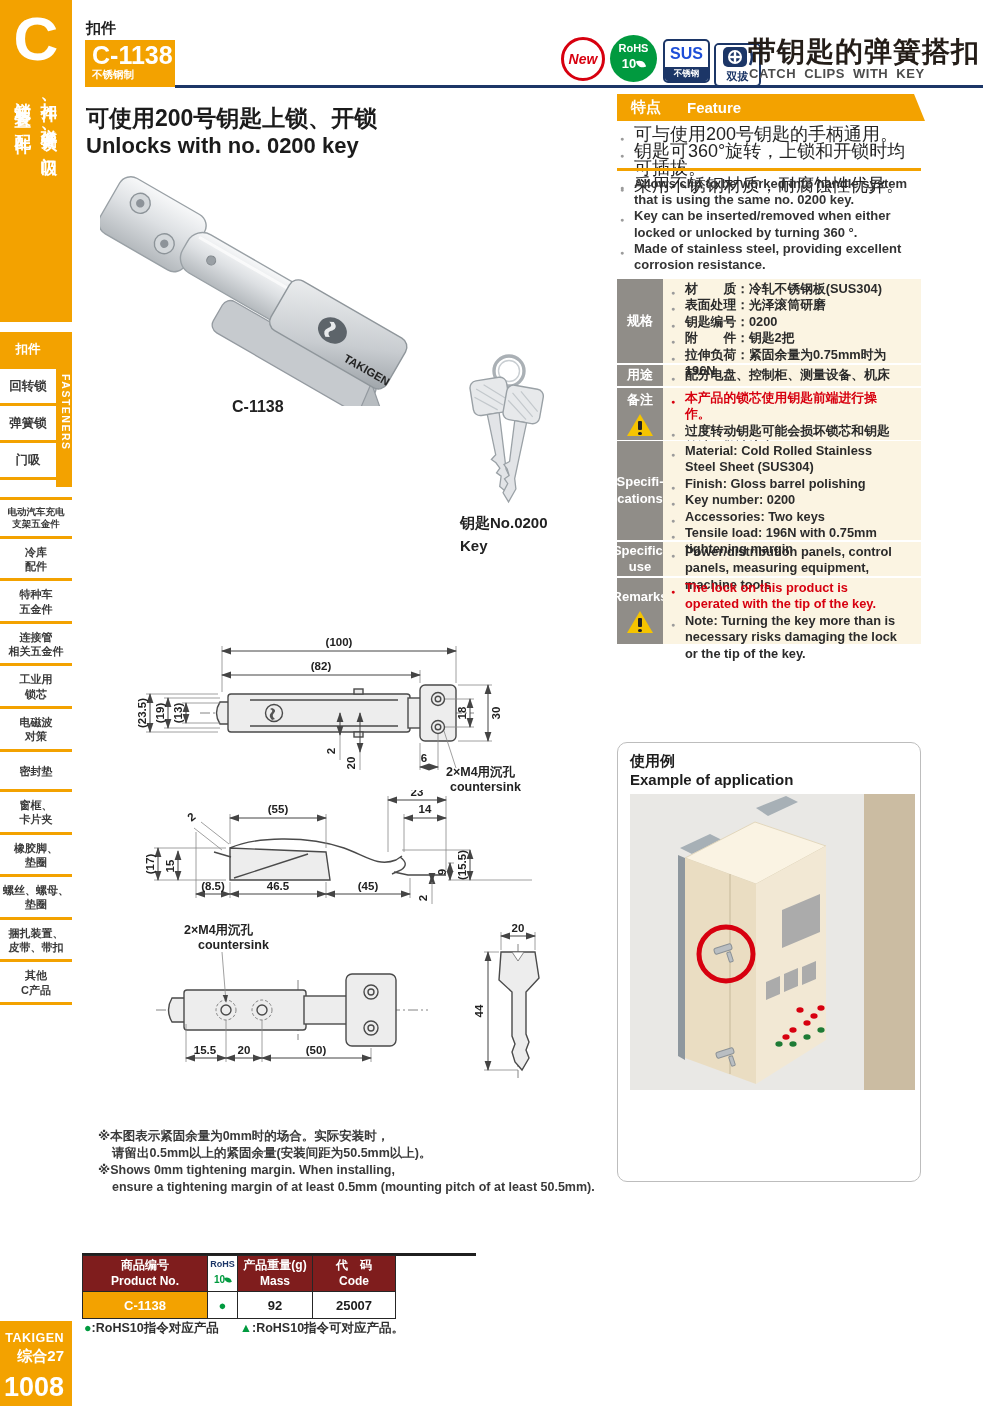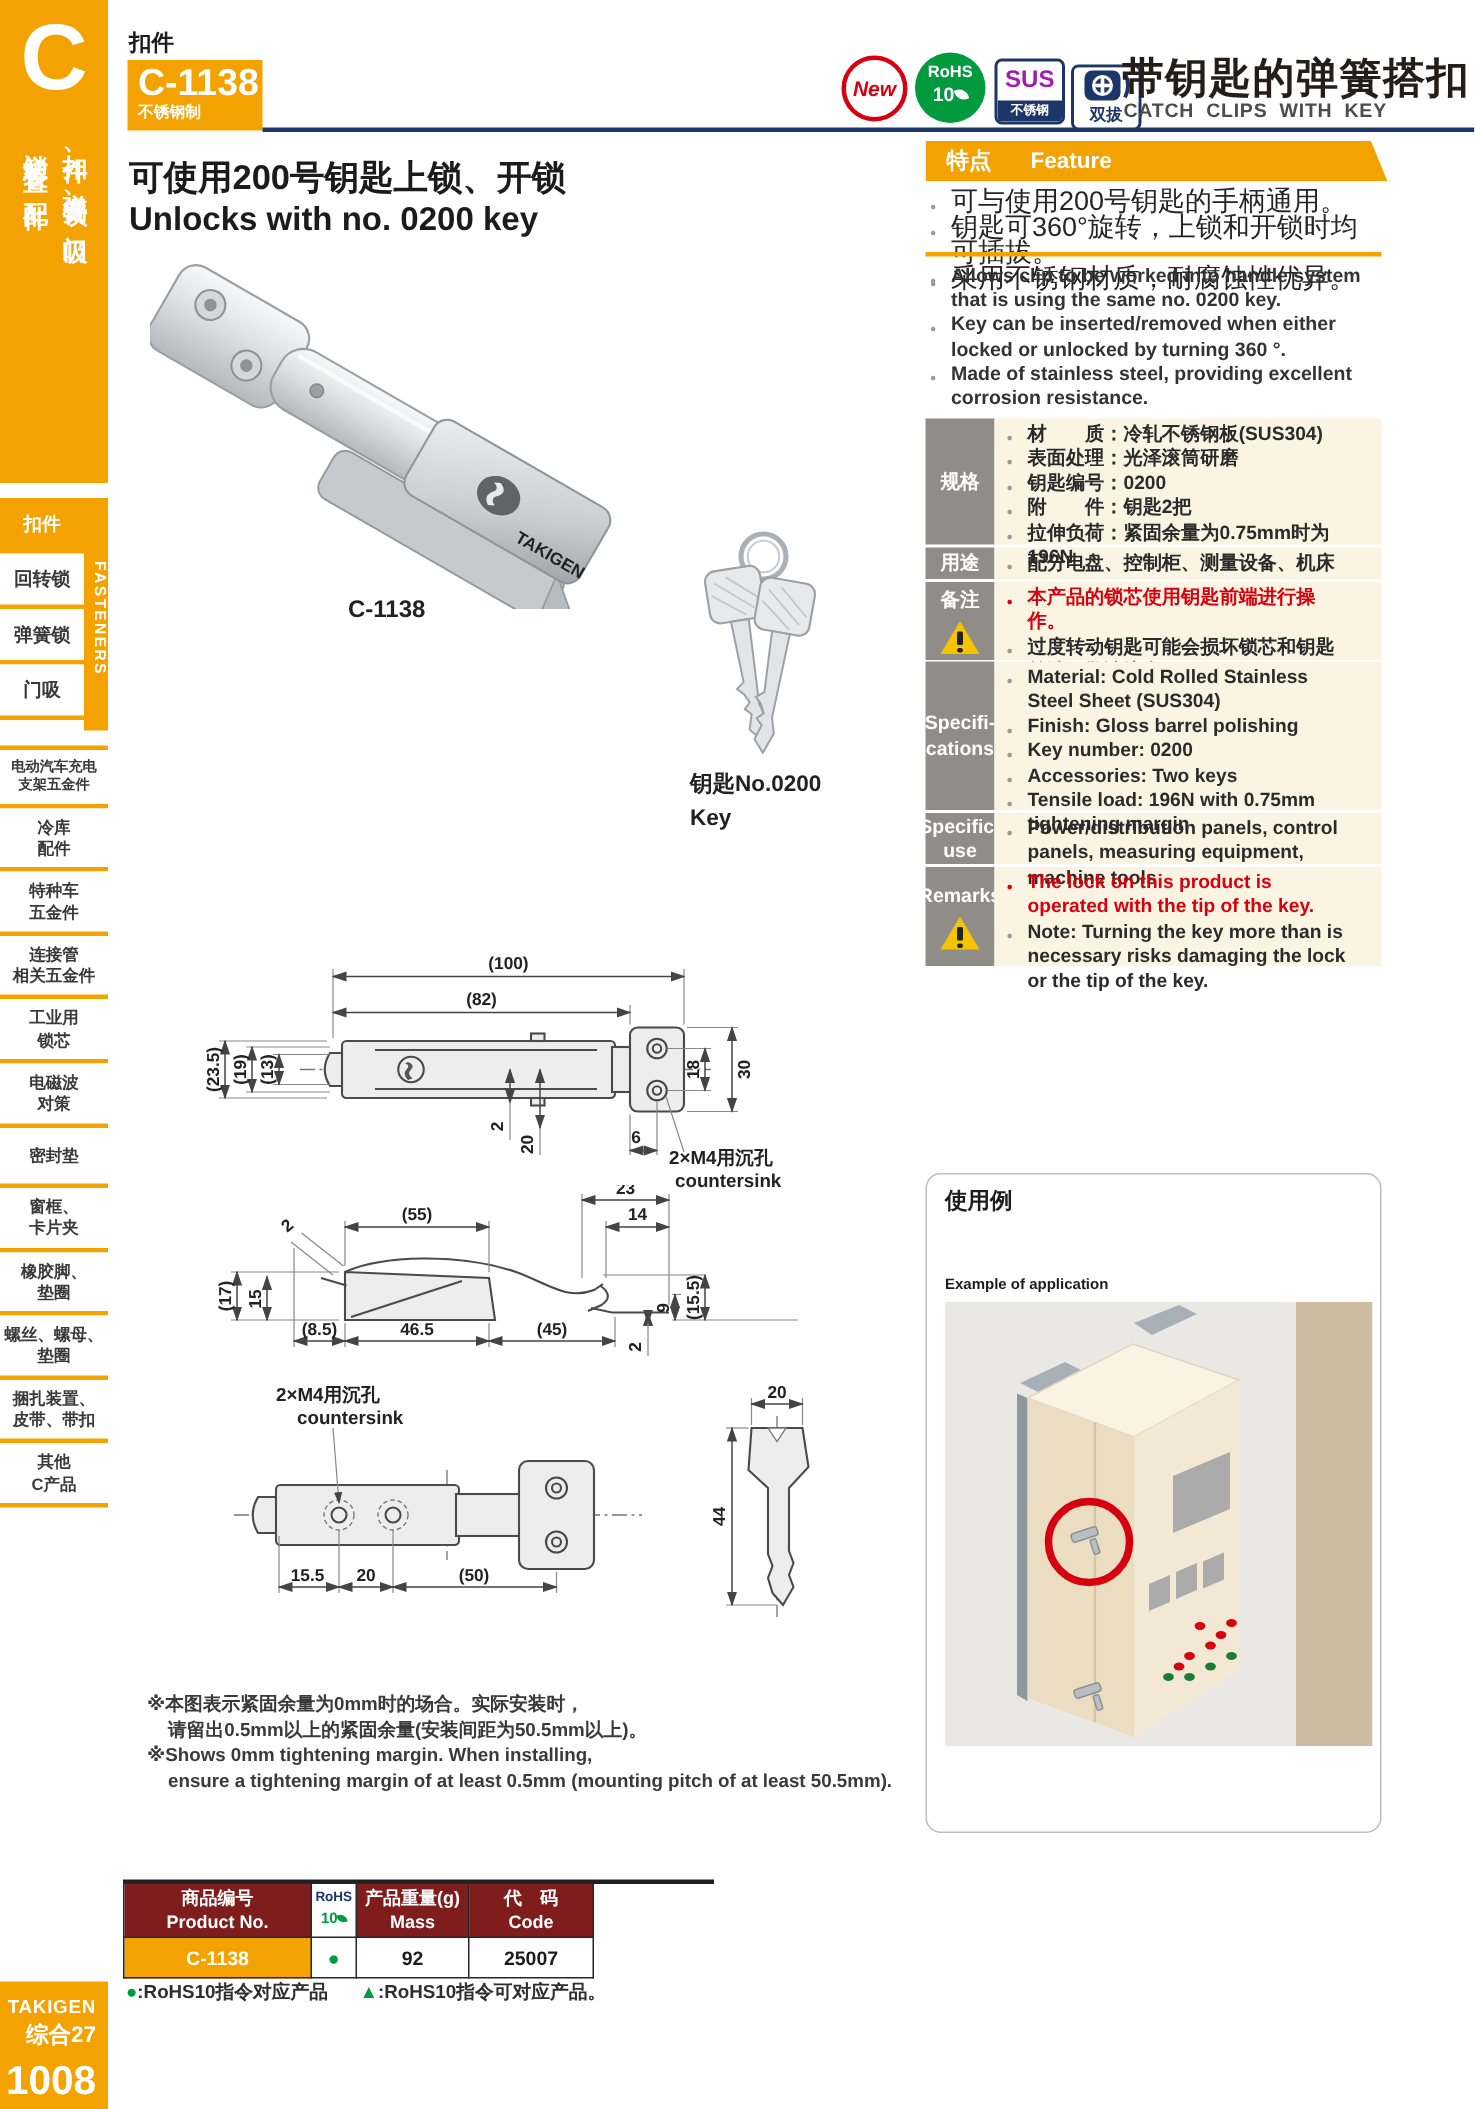--- a/index.html
+++ b/index.html
@@ -27,21 +27,21 @@
   .navyline{background:#1C3667;}
   .titlecn{font-size:28px;font-weight:700;color:#241d18;letter-spacing:1px;}
   .titleen{font-size:13px;font-weight:700;color:#4c4c4c;letter-spacing:0.5px;word-spacing:4px;}
   .badge-new{width:44px;height:44px;border:3px solid #D7000F;border-radius:50%;box-sizing:border-box;
              color:#D7000F;font-weight:800;font-style:italic;font-size:14px;display:flex;align-items:center;justify-content:center;background:#fff;}
   .badge-rohs{width:47px;height:47px;border-radius:50%;background:#019A3F;color:#fff;text-align:center;box-sizing:border-box;padding-top:8px;}
   .badge-rohs .r1{font-size:11px;font-weight:800;line-height:1;}
   .badge-rohs .r2{font-size:13px;font-weight:800;line-height:1.2;display:inline-block;}
   .leaf{display:inline-block;width:8px;height:8px;background:#fff;border-radius:0 80% 0 80%;transform:rotate(-20deg);margin-left:1px;}
   .badge-sq{width:47px;height:44px;border:2.5px solid #1C3667;border-radius:5px;background:#fff;box-sizing:border-box;overflow:hidden;display:flex;flex-direction:column;}
-  .badge-sq .top{flex:1;display:flex;align-items:center;justify-content:center;font-size:16px;font-weight:800;color:#a21caf;}
+  .badge-sq .top{flex:1;display:flex;align-items:center;justify-content:center;font-size:16px;font-weight:800;color:#1d4ed8;}
   .badge-sq .bot{background:#1C3667;color:#fff;font-size:8.5px;font-weight:700;text-align:center;padding:1px 0;}
   .badge-sq2 .bot2{color:#1C3667;font-size:11px;font-weight:800;text-align:center;padding:1px 0;}
   .badge-sq2 .top2{flex:1;display:flex;align-items:center;justify-content:center;background:#fff;}
   
   .h-cn{font-size:23px;font-weight:800;color:#1b1b1b;}
   .h-en{font-size:22px;font-weight:700;color:#1b1b1b;}
   .caption{font-size:16px;font-weight:800;color:#222;}
   .keycap{font-size:15px;font-weight:700;color:#222;line-height:1.5;}
   
   .banner{background:#F3A200;color:#fff;clip-path:polygon(0 0,calc(100% - 11px) 0,100% 100%,0 100%);
@@ -63,21 +63,21 @@
   ul.sp li{font-size:12.8px;font-weight:700;color:#2b2b2b;line-height:16.4px;}
   ul.sp li::before{top:4px;}
   ul.sp li.red{color:#D7000F;}
   ul.sp li.red::before{color:#D7000F;}
   .warn{width:0;height:0;border-left:13px solid transparent;border-right:13px solid transparent;border-bottom:22px solid #F5C400;position:relative;margin-top:6px;}
   .warn i{position:absolute;left:-2.2px;top:7px;width:4.4px;height:9px;background:#222;display:block;border-radius:1px;}
   .warn em{position:absolute;left:-1.6px;top:17.5px;width:3.4px;height:3.2px;background:#222;display:block;border-radius:50%;}
   
   .exbox{border:1.5px solid #BDBDBD;border-radius:10px;background:#fff;box-sizing:border-box;padding:8px 8px 8px 12px;}
   .ex1{font-size:15px;font-weight:800;color:#1d1d1d;line-height:1.3;}
-  .ex2{font-size:10px;font-weight:600;color:#1d1d1d;line-height:1.2;margin-top:40px;}
+  .ex2{font-size:15px;font-weight:600;color:#1d1d1d;line-height:1.2;}
   
   .note{font-size:12.5px;font-weight:700;color:#3a3a3a;line-height:17px;}
   .ptable{border-collapse:collapse;}
   .ptable td{border:1.2px solid #262626;text-align:center;vertical-align:middle;}
   .ptable .hd{background:#7f1d1d;color:#fff;font-size:12px;font-weight:700;line-height:1.3;height:33px;}
   .ptable .hrohs{background:#fff;line-height:1.05;}
   .rohsnavy{color:#1C3667;font-size:9px;font-weight:800;display:block;}
   .rohsgreen{color:#019A3F;font-size:10px;font-weight:800;}
   .leaf2{display:inline-block;width:6px;height:6px;background:#019A3F;border-radius:0 80% 0 80%;transform:rotate(-20deg);}
   .rowno{background:#F3A200;color:#fff;font-size:13px;font-weight:800;height:24px;}
@@ -498,21 +498,21 @@
       </div>
       <div class="scontent">
         <ul class="blts sp">
           <li class="red">The lock on this product is operated with the tip of the key.</li>
           <li>Note: Turning the key more than is necessary risks damaging the lock or the tip of the key.</li>
         </ul>
       </div>
     </div>
   </div>
 
-  <div class="abs exbox" style="left:617px;top:782px;width:304px;height:440px;">
+  <div class="abs exbox" style="left:617px;top:742px;width:304px;height:440px;">
     <div class="ex1">使用例</div>
     <div class="ex2">Example of application</div>
     <svg width="285" height="296" viewBox="0 0 285 296" style="margin-top:5px;">
       <rect x="0" y="0" width="285" height="296" fill="#E9E8E5"></rect>
       <rect x="234" y="0" width="51" height="296" fill="#CBBCA2"></rect>
       <polygon points="50,54 80,40 92,46 62,60" fill="#A7B0B6"></polygon>
       <polygon points="126,14 156,2 168,8 138,22" fill="#A7B0B6"></polygon>
       <polygon points="48,61 55,64 55,266 48,262" fill="#8E979E"></polygon>
       <polygon points="55,64 125,28 196,52 126,90" fill="#FAF3E3" stroke="#E2D7BD" stroke-width="1"></polygon>
       <polygon points="126,90 196,52 196,246 126,290" fill="#F2E8D4"></polygon>

